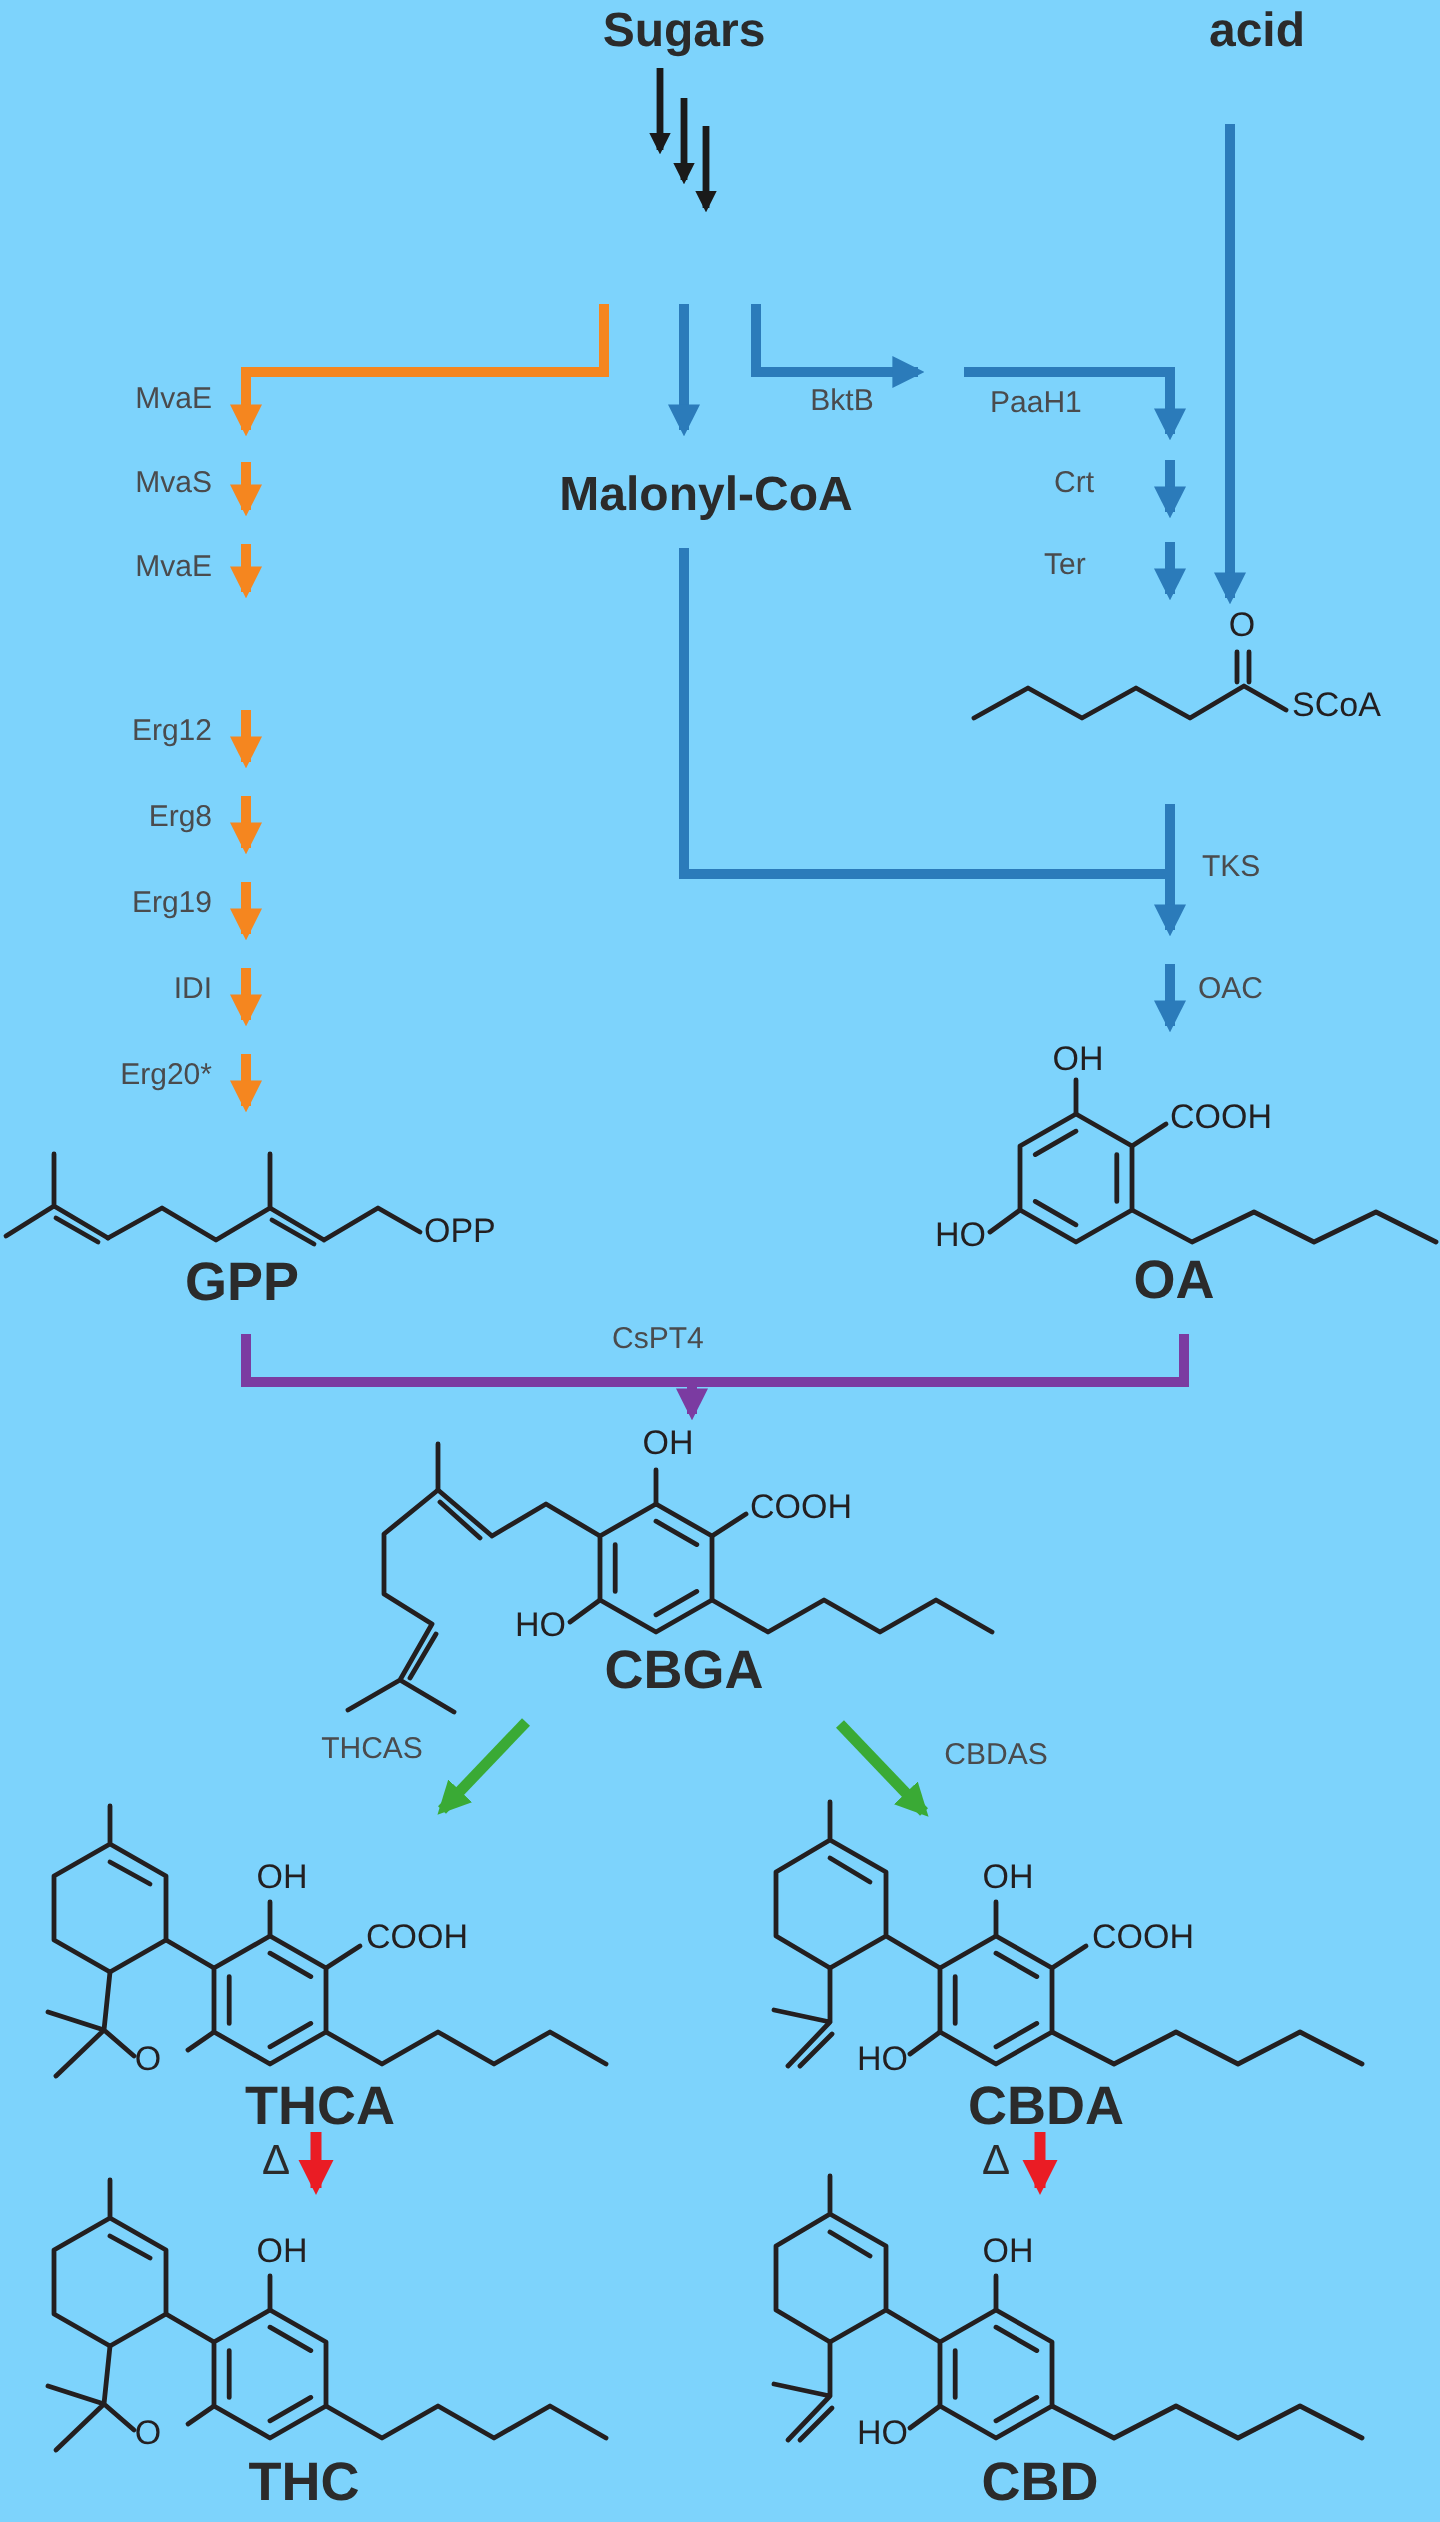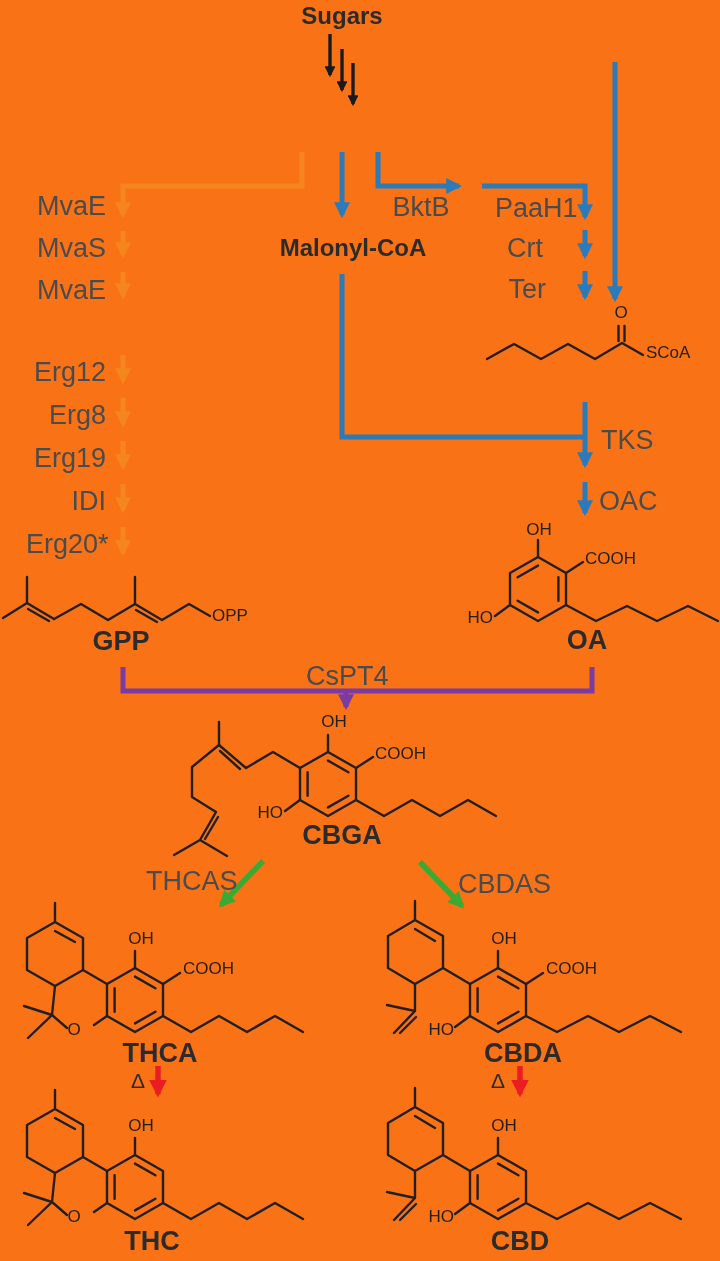--- a/index.html
+++ b/index.html
@@ -1,22 +1,22 @@
 <!DOCTYPE html>
 <html><head>
 <meta charset="utf-8">
 <style>
   html,body{margin:0;padding:0;background:#fff;}
-  #stage{position:relative;width:720px;height:1261px;background:#f97316;overflow:hidden;
+  #stage{position:relative;width:720px;height:1261px;background:#7dd3fc;overflow:hidden;
          font-family:"Liberation Sans","DejaVu Sans",sans-serif;}
   #art{position:absolute;left:0;top:0;}
   .lbl{position:absolute;color:#262626;white-space:nowrap;}
   .node{font-weight:700;font-size:24px;color:#2b2b2b;}
   .big{font-size:27px;}
-  .enz{font-size:27px;color:#4a4b4d;font-weight:400;}
+  .enz{font-size:15px;color:#4a4b4d;font-weight:400;}
   .chem{font-size:17px;color:#231f20;font-weight:400;}
   .sym{font-size:21px;color:#2b2b2b;}
   .st{stroke:#231f20;stroke-width:2.4;fill:none;stroke-linejoin:round;stroke-linecap:round;}
   .arr{fill:none;stroke-linejoin:miter;stroke-linecap:butt;}
 
   #t-sugars{left:272px;top:2px;width:140px;text-align:center}
   #t-hex{left:556px;top:2px;width:145px;text-align:center;line-height:27px}
   #t-acetyl{left:262px;top:118px;width:160px;text-align:center}
   #t-malonyl{left:263px;top:234px;width:180px;text-align:center}
   #t-meval{left:46px;top:314px}
@@ -32,25 +32,25 @@
   #t-mvae1{left:36px;top:191px;width:70px;text-align:right}
   #t-mvas{left:36px;top:233px;width:70px;text-align:right}
   #t-mvae2{left:36px;top:275px;width:70px;text-align:right}
   #t-erg12{left:26px;top:357px;width:80px;text-align:right}
   #t-erg8{left:26px;top:400px;width:80px;text-align:right}
   #t-erg19{left:26px;top:443px;width:80px;text-align:right}
   #t-idi{left:26px;top:486px;width:80px;text-align:right}
   #t-erg20{left:26px;top:529px;width:80px;text-align:right}
   #t-bktb{left:386px;top:192px;width:70px;text-align:center}
   #t-paah1{left:495px;top:193px;width:75px;text-align:left}
-  #t-crt{left:507px;top:233px;width:60px;text-align:left}
-  #t-ter{left:486px;top:274px;width:60px;text-align:right}
+  #t-crt{left:507px;top:233px;width:60px;text-align:center}
+  #t-ter{left:522px;top:274px;width:60px;text-align:left}
   #t-tks{left:601px;top:425px}
   #t-oac{left:599px;top:486px}
-  #t-cspt4{left:306px;top:661px;width:80px;text-align:right}
+  #t-cspt4{left:306px;top:661px;width:80px;text-align:left}
   #t-thcas{left:146px;top:866px;width:80px;text-align:center}
   #t-cbdas{left:458px;top:869px;width:80px;text-align:center}
   #t-dl{left:126px;top:1069px;width:24px;text-align:center}
   #t-dr{left:486px;top:1069px;width:24px;text-align:center}
 
   #c-hexO{left:613px;top:303px;width:16px;text-align:center}
   #c-scoa{left:646px;top:343px}
   #c-opp{left:212px;top:606px}
   #c-oaOH{left:522px;top:520px;width:34px;text-align:center}
   #c-oaCOOH{left:585px;top:549px}
@@ -213,20 +213,21 @@
       <path d="M498,1155 V1138"></path>
       <path d="M470,1203 L455,1214"></path>
       <path d="M526,1203 L557,1219 L588,1203 L619,1219 L650,1203 L681,1219"></path>
       <path d="M415,1107 L443,1123 L443,1155 L415,1171 L388,1155 L388,1123 Z M415,1116 L435,1128 M415,1107 V1088 M443,1155 L470,1171"></path>
       <path d="M415,1171 V1198 M415,1198 L387,1192 M415,1198 L394,1220 M416,1204 L400,1220"></path>
     </g>
   </svg>
 
   <div class="lbl node" id="t-sugars">Sugars</div>
   <div class="lbl node" id="t-hex">
+    <div>acid</div>
   </div>
   <div class="lbl node" id="t-malonyl">Malonyl-CoA</div>
   <div class="lbl node big" id="t-gpp">GPP</div>
   <div class="lbl node big" id="t-oa">OA</div>
   <div class="lbl node big" id="t-cbga">CBGA</div>
   <div class="lbl node big" id="t-thca">THCA</div>
   <div class="lbl node big" id="t-cbda">CBDA</div>
   <div class="lbl node big" id="t-thc">THC</div>
   <div class="lbl node big" id="t-cbd">CBD</div>
 

